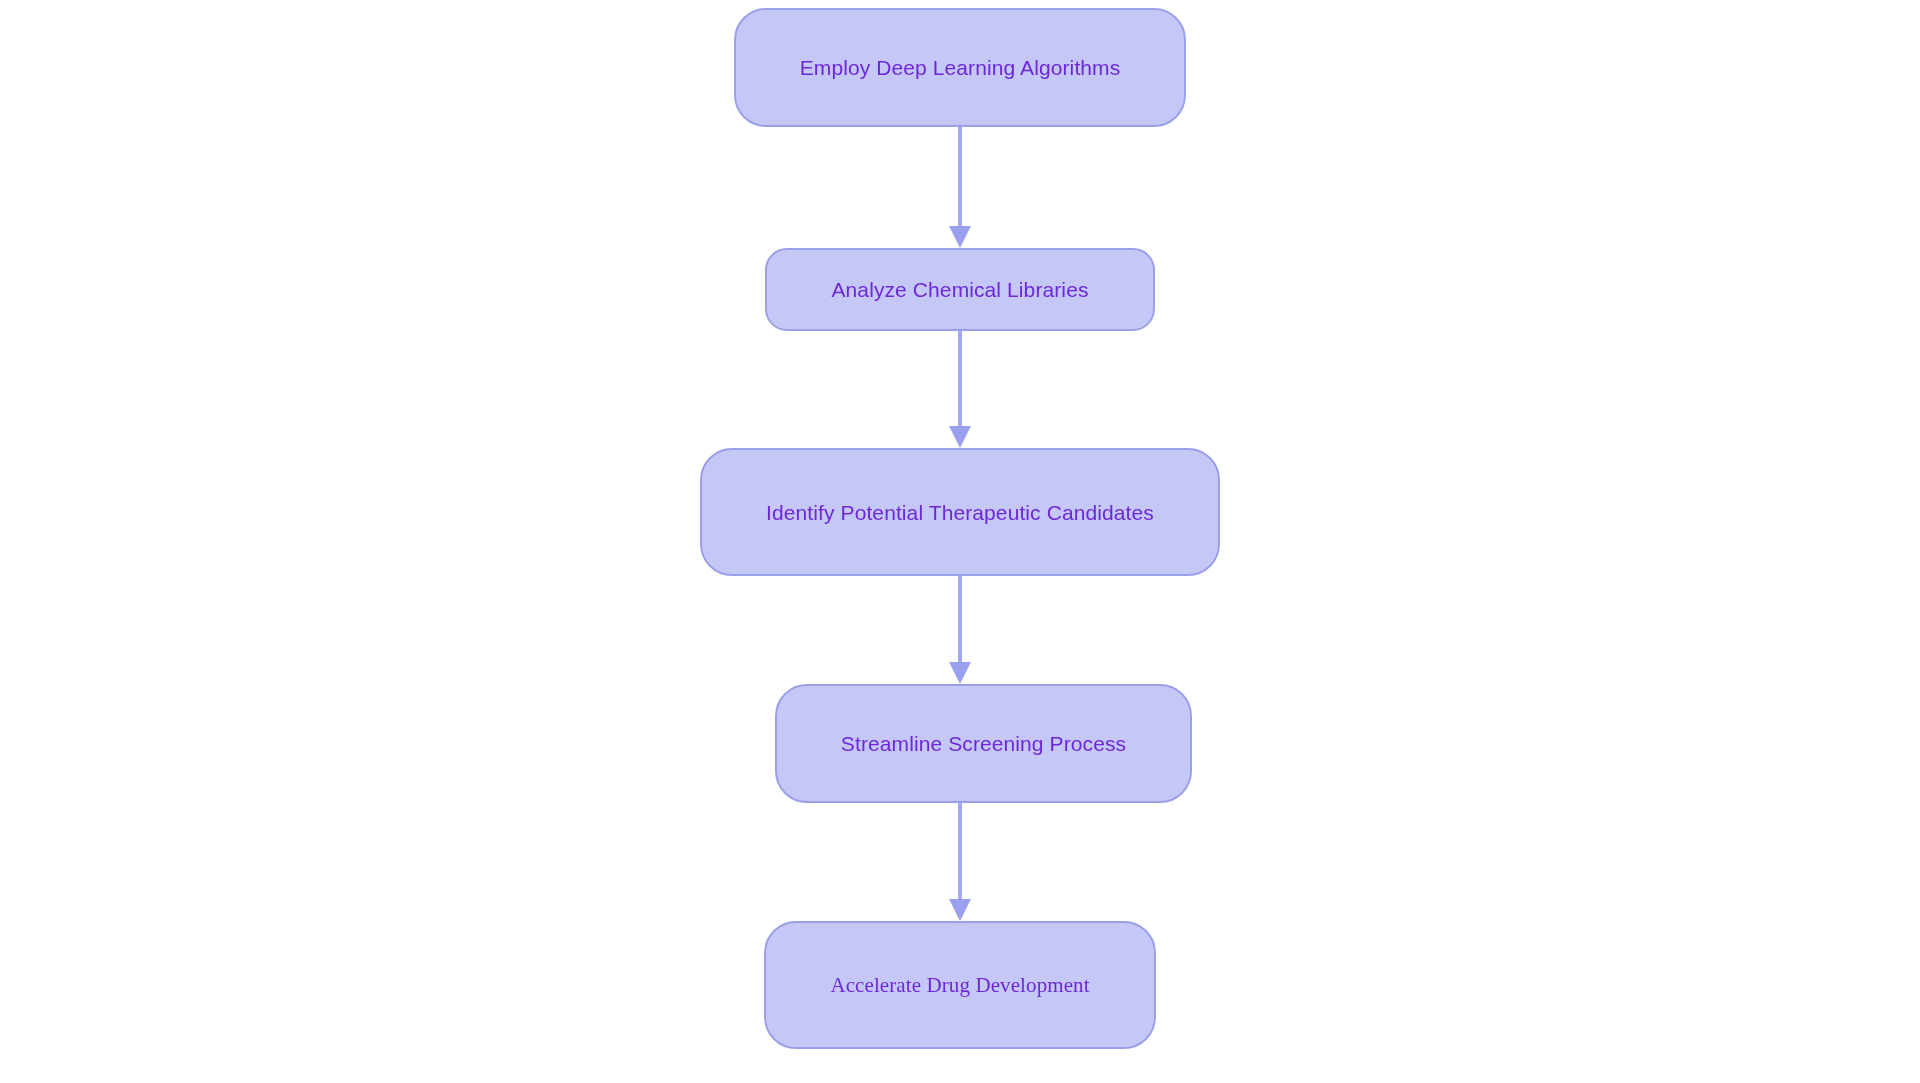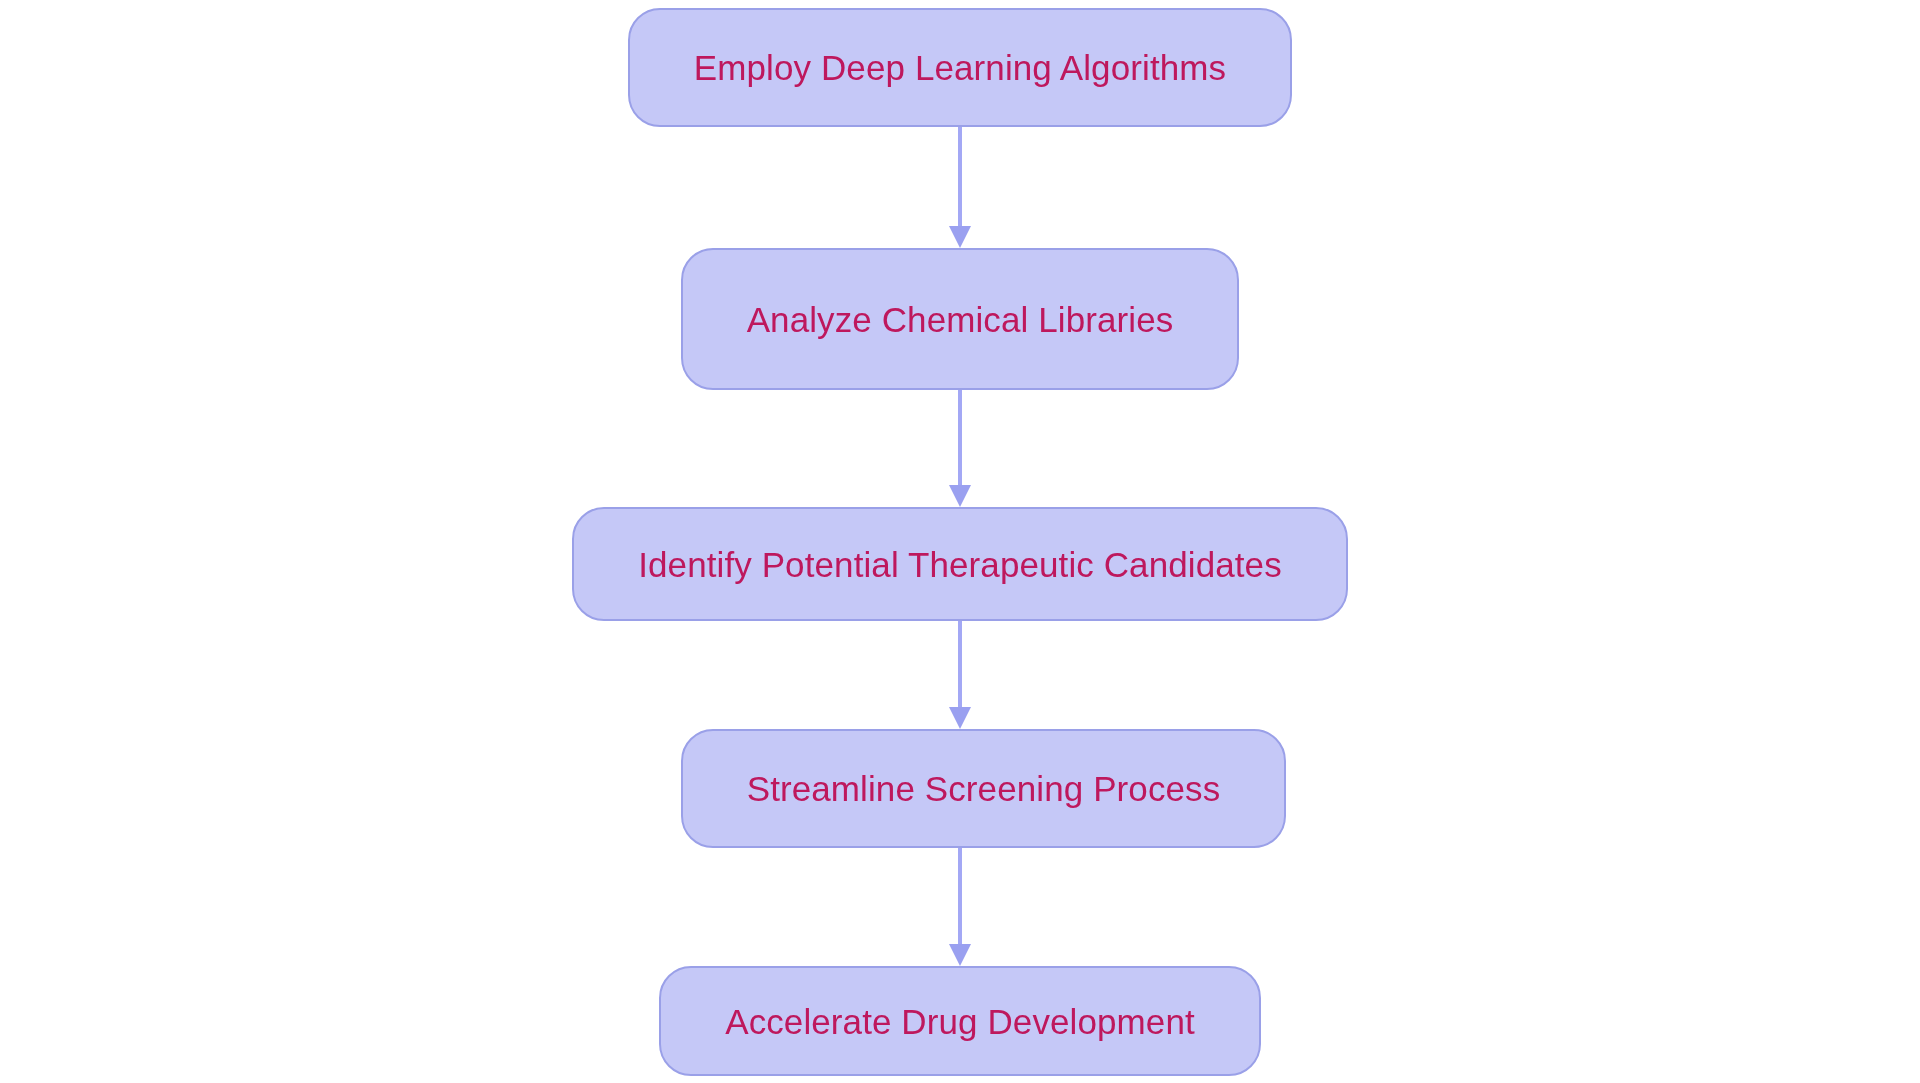--- a/index.html
+++ b/index.html
@@ -36,34 +36,34 @@
 
   
   .node {
     box-sizing: border-box;
     display: flex;
     align-items: center;
     justify-content: center;
     background: #c5c8f7;
     border: 2px solid #9aa0e8;
     border-radius: 32px;
-    color: #be185d;
-    font-size: 35px;
+    color: #6d28d9;
+    font-size: 21px;
     font-weight: 400;
     letter-spacing: 0.1px;
     line-height: 1;
     white-space: nowrap;
     text-align: center;
     padding: 0 64px;
   }
   .node-1 { height: 119px; margin-top: 8px;  }
-  .node-2 { height: 142px; }
-  .node-3 { height: 114px; }
+  .node-2 { height: 83px; border-radius: 22px; }
+  .node-3 { height: 128px; }
   .node-4 { height: 119px; margin-left: 47px; }
-  .node-5 { height: 110px; }
+  .node-5 { height: 128px; font-family: Liberation Serif, serif; }
 
   
   .connector {
     position: relative;
     width: 24px;
     display: flex;
     flex-direction: column;
     align-items: center;
     justify-content: flex-start;
   }

